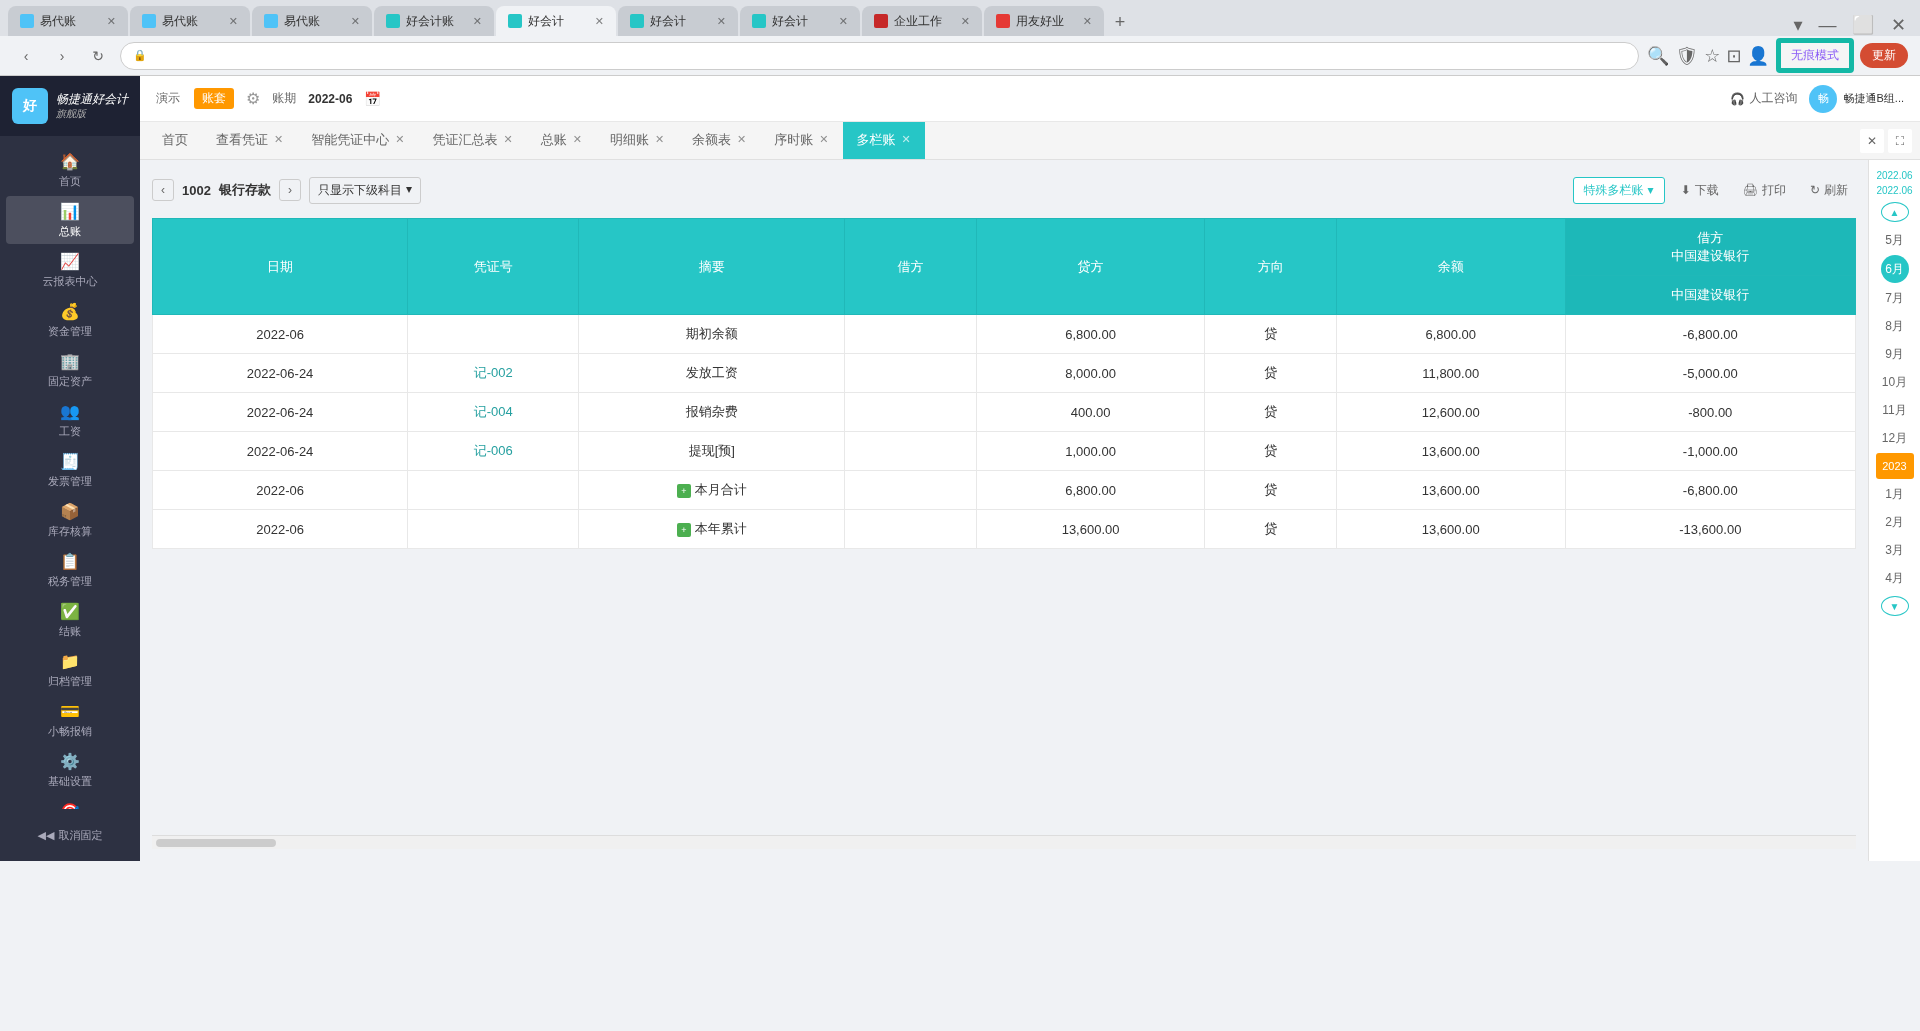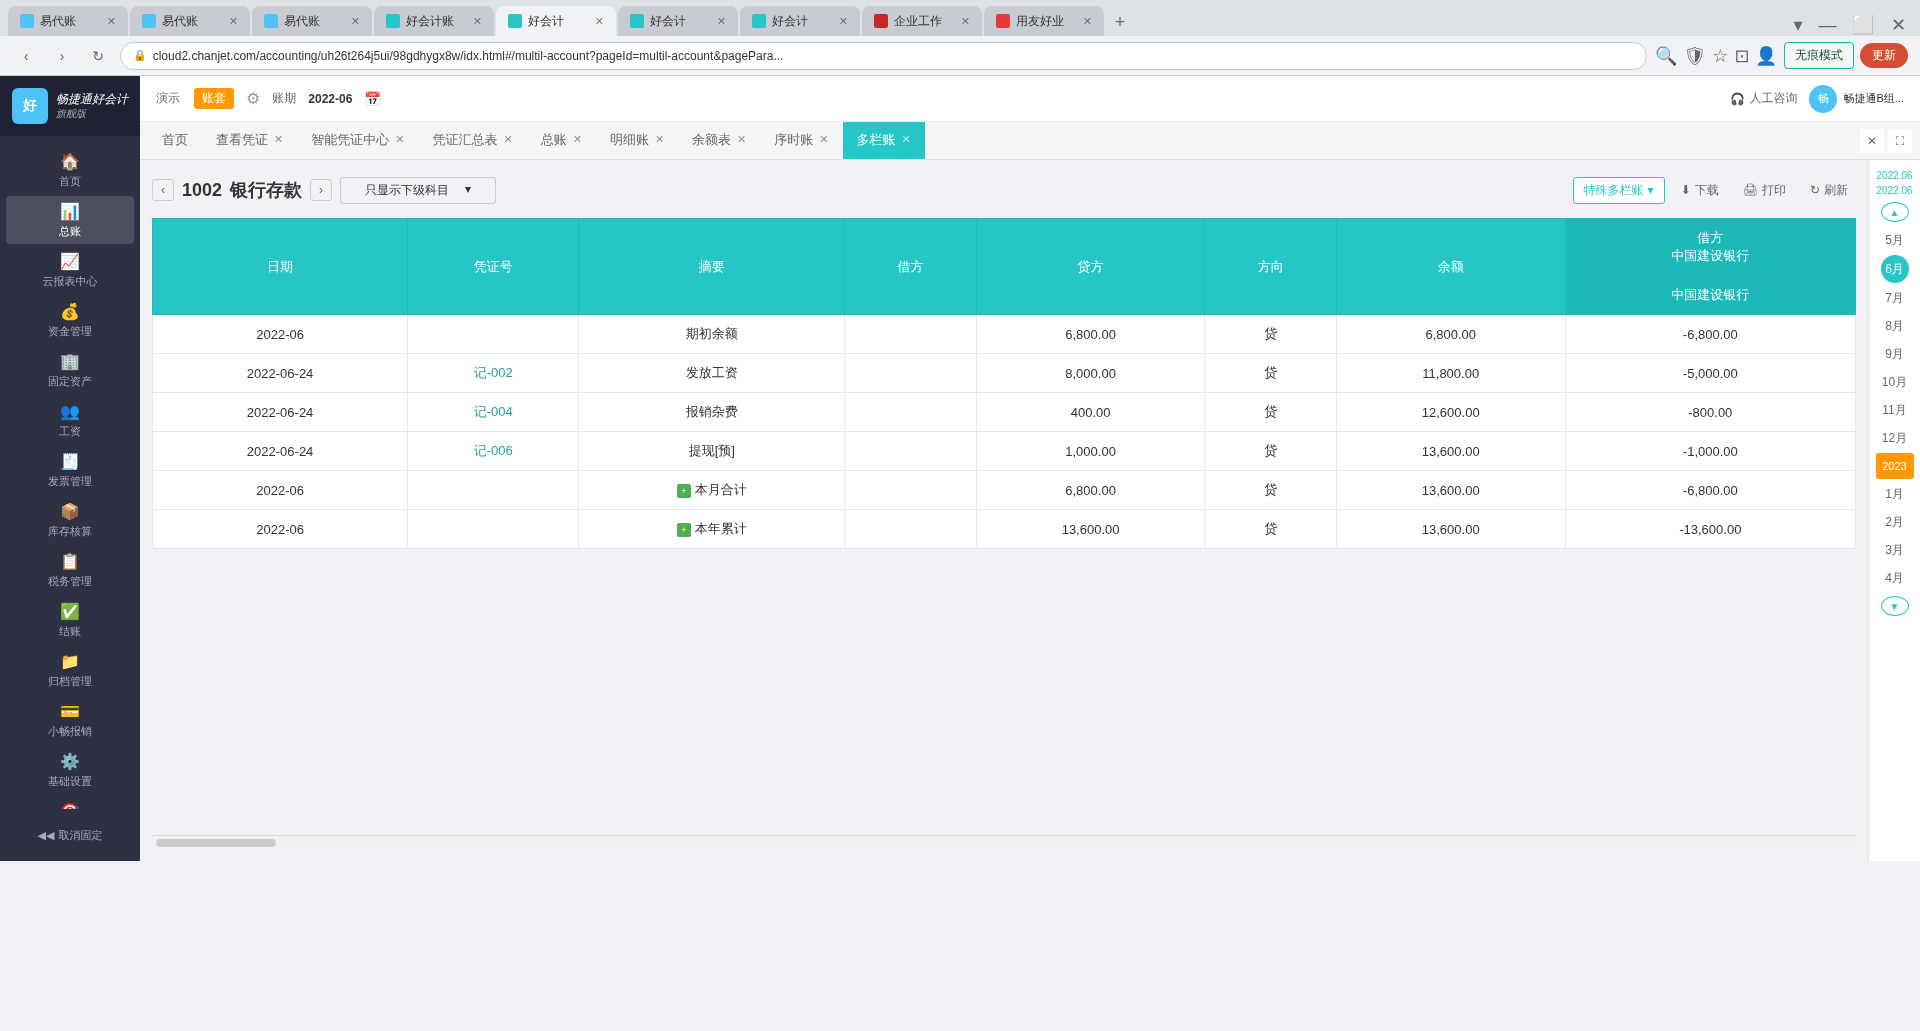--- a/index.html
+++ b/index.html
@@ -13,21 +13,21 @@
     .tab.active { background: #f0f2f5; color: #333; }
     .tab-favicon { width: 14px; height: 14px; border-radius: 2px; flex-shrink: 0; }
     .tab-close { margin-left: auto; opacity: 0.6; font-size: 11px; }
     .tab-add { width: 28px; height: 28px; display: flex; align-items: center; justify-content: center; font-size: 18px; color: #666; cursor: pointer; }
 
     .address-bar-row { height: 40px; background: #f0f2f5; display: flex; align-items: center; padding: 0 12px; gap: 8px; border-bottom: 1px solid #ccc; }
     .nav-btn { width: 28px; height: 28px; display: flex; align-items: center; justify-content: center; border-radius: 50%; cursor: pointer; color: #666; font-size: 14px; }
     .address-input { flex: 1; height: 28px; background: white; border: 1px solid #ccc; border-radius: 14px; padding: 0 12px; font-size: 12px; color: #333; display: flex; align-items: center; }
     .browser-actions { display: flex; gap: 6px; align-items: center; }
     .browser-action-btn { padding: 4px 10px; border-radius: 4px; font-size: 12px; cursor: pointer; border: none; }
-    .stealth-btn { background: #f5f5f5; border: 1px solid #14b8a6; color: #14532d; }
+    .stealth-btn { background: #f5f5f5; border: 5px solid #14b8a6; color: #8b5cf6; }
     .update-btn { background: #d44c32; color: white; border-radius: 14px; padding: 4px 12px; }
 
     
     .app-container { flex: 1; display: flex; background: #f0f2f5; overflow: hidden; }
 
     
     .sidebar { width: 140px; background: #2d3142; display: flex; flex-direction: column; overflow: hidden; flex-shrink: 0; }
     .sidebar-logo { height: 60px; background: #1e2233; display: flex; align-items: center; padding: 0 12px; gap: 8px; }
     .logo-icon { width: 36px; height: 36px; background: #4fc3f7; border-radius: 6px; display: flex; align-items: center; justify-content: center; color: white; font-weight: bold; font-size: 14px; }
     .logo-text { color: white; font-size: 12px; line-height: 1.4; font-style: italic; }
@@ -59,22 +59,22 @@
 
     
     .content-area { flex: 1; display: flex; overflow: hidden; }
 
     
     .ledger-area { flex: 1; overflow: hidden; display: flex; flex-direction: column; padding: 12px; }
 
     
     .account-nav { height: 36px; display: flex; align-items: center; gap: 8px; margin-bottom: 10px; }
     .account-nav-btn { width: 22px; height: 22px; border: 1px solid #ccc; border-radius: 3px; display: flex; align-items: center; justify-content: center; cursor: pointer; color: #666; font-size: 12px; }
-    .account-name { font-size: 18px; color: #333; font-weight: bold; }
-    .sub-filter { border: 1px solid #ccc; border-radius: 3px; padding: 4px 24px; font-size: 12px; color: #333; display: flex; align-items: flex-start; gap: 16px; cursor: pointer; }
+    .account-name { font-size: 13px; color: #333; font-weight: bold; }
+    .sub-filter { border: 1px solid #ccc; border-radius: 3px; padding: 4px 8px; font-size: 12px; color: #333; display: flex; align-items: flex-start; gap: 4px; cursor: pointer; }
     .toolbar-actions { margin-left: auto; display: flex; gap: 8px; align-items: center; }
     .multi-col-btn { border: 1px solid #26c6c6; color: #26c6c6; padding: 4px 10px; border-radius: 3px; font-size: 12px; cursor: pointer; display: flex; align-items: center; gap: 4px; background: white; }
     .action-btn { color: #666; font-size: 12px; cursor: pointer; display: flex; align-items: center; gap: 4px; padding: 4px 8px; }
 
     
     .ledger-table { flex: 1; overflow: auto; }
     table { width: 100%; border-collapse: collapse; background: white; }
     thead th { background: #26c6c6; color: white; padding: 10px 8px; font-weight: normal; font-size: 13px; text-align: center; border: 1px solid #20b8b8; white-space: nowrap; }
     thead th.debit-extra { background: #1db8b8; }
     tbody tr { border-bottom: 1px solid #e8e8e8; }
@@ -155,21 +155,20 @@
       <div style="font-size:18px; color:#666; cursor:pointer; padding:0 6px;">✕</div>
     </div>
   </div>
 
   <div class="address-bar-row">
     <div class="nav-btn">‹</div>
     <div class="nav-btn">›</div>
     <div class="nav-btn">↻</div>
     <div class="address-input">
       <span style="color:#666; font-size:11px; margin-right:6px;">🔒</span>
-      <span style="overflow:hidden; text-overflow:ellipsis; white-space:nowrap;">cloud2.chanjet.com/accounting/uh26t264j5ui/98gdhygx8w/idx.html#/multil-account?pageId=multil-account&amp;pagePara...</span>
     </div>
     <div class="browser-actions">
       <div style="font-size:18px; color:#666; cursor:pointer;">🔍</div>
       <div style="font-size:18px; color:#666; cursor:pointer;">🛡</div>
       <div style="font-size:18px; color:#666; cursor:pointer;">☆</div>
       <div style="font-size:18px; color:#666; cursor:pointer;">⊡</div>
       <div style="font-size:18px; color:#666; cursor:pointer;">👤</div>
       <button class="browser-action-btn stealth-btn">无痕模式</button>
       <button class="browser-action-btn update-btn">更新</button>
     </div>

